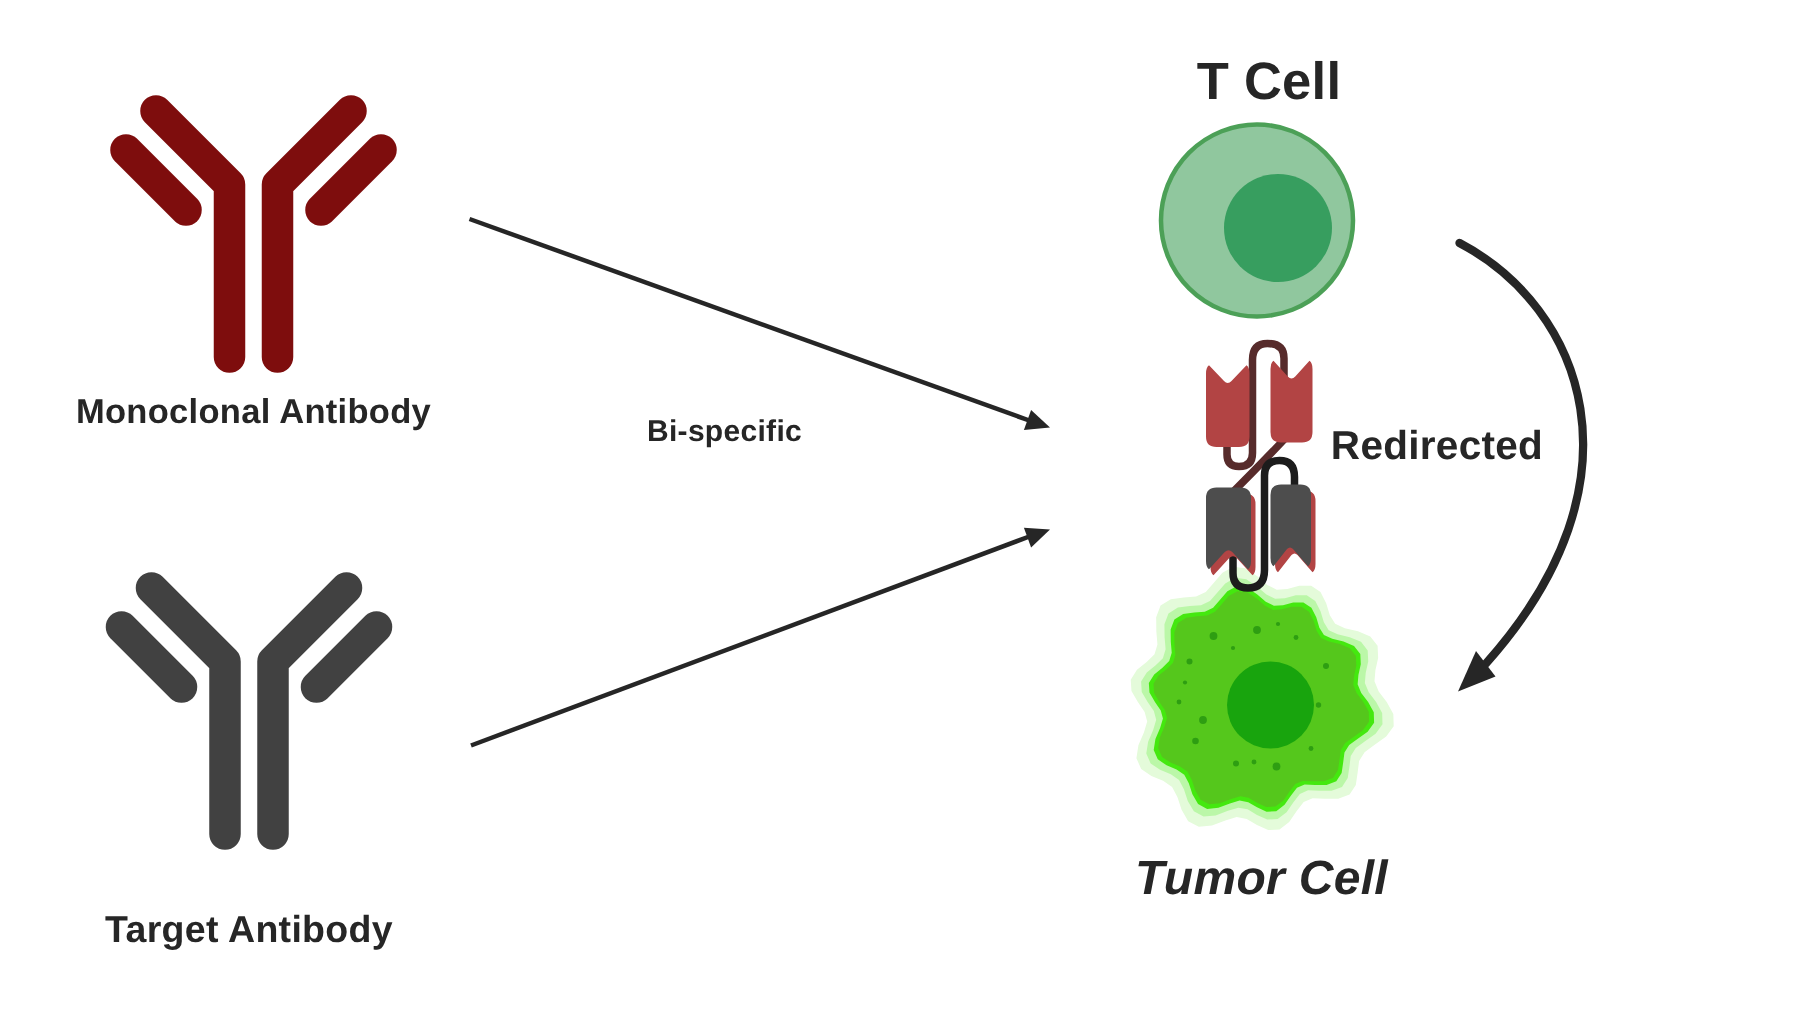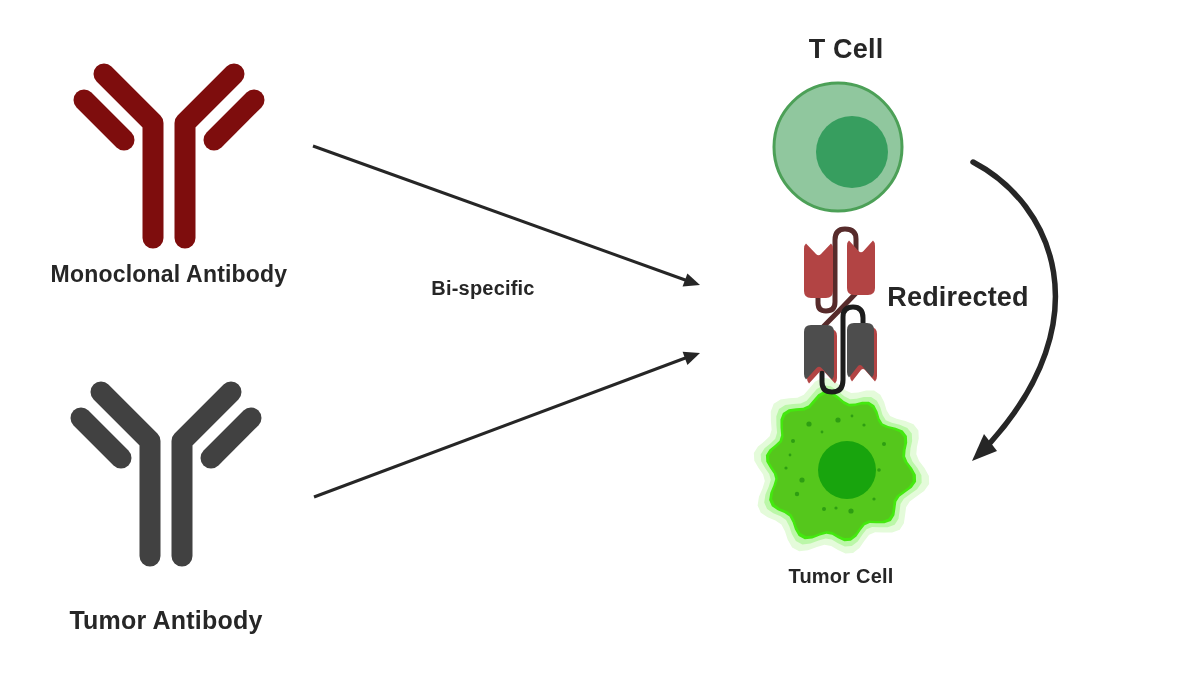--- a/index.html
+++ b/index.html
@@ -17,23 +17,23 @@
     font-weight: 700;
     color: #262626;
     text-align: center;
     line-height: 1.45;
     letter-spacing: 0.2px;
     white-space: nowrap;
   }
   .label-monoclonal { left: 29px;  top: 258px; width: 280px; font-size: 23px; }
   .label-target     { left: 26px;  top: 602px; width: 280px; font-size: 25px; }
   .label-bispecific { left: 383px; top: 274px; width: 200px; font-size: 20px; }
-  .label-tcell      { left: 746px; top: 30px;  width: 200px; font-size: 27px; }
+  .label-tcell      { left: 746px; top: 30px;  width: 200px; font-size: 35px; }
   .label-redirected { left: 858px; top: 278px; width: 200px; font-size: 27px; }
-  .label-tumor      { left: 741px; top: 562px; width: 200px; font-size: 20px; }
+  .label-tumor      { left: 741px; top: 562px; width: 200px; font-size: 32px; font-style: italic; }
 </style>
 </head>
 <body>
 
 <div class="canvas">
 
   <svg width="1199" height="678" viewBox="0 0 1199 678">
 
     <g fill="none" stroke-width="21" stroke-linecap="round" stroke-linejoin="round" stroke="#7E0D0D">
       <path d="M 104,74 L 153,123 L 153,238"></path>
@@ -114,21 +114,21 @@
       </g>
       <g>
         <path d="M 973,162 C 1055,205 1100,320 990.5,442.5" fill="none" stroke-width="5.5" stroke-linecap="round"></path>
         <polygon points="972,461 997,451 984,434" stroke="none" fill="#262626"></polygon>
       </g>
     </g>
   </svg>
 
   <div class="label label-monoclonal">Monoclonal Antibody</div>
 
-  <div class="label label-target">Tumor Antibody</div>
+  <div class="label label-target">Target Antibody</div>
 
   <div class="label label-bispecific">
     <div>Bi-specific</div>
   </div>
 
   <div class="label label-tcell">T Cell</div>
 
   <div class="label label-redirected">
     <div>Redirected</div>
   </div>

